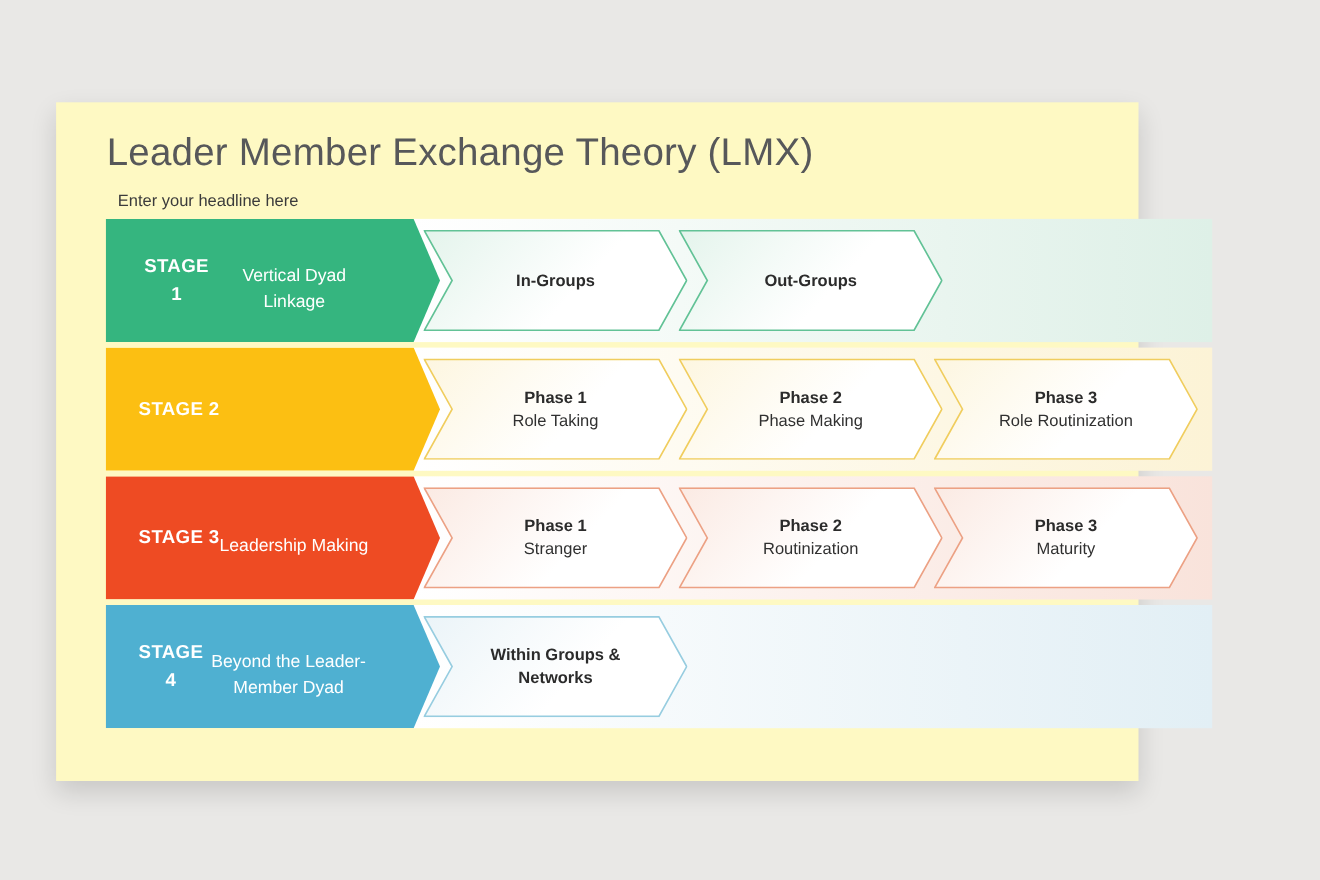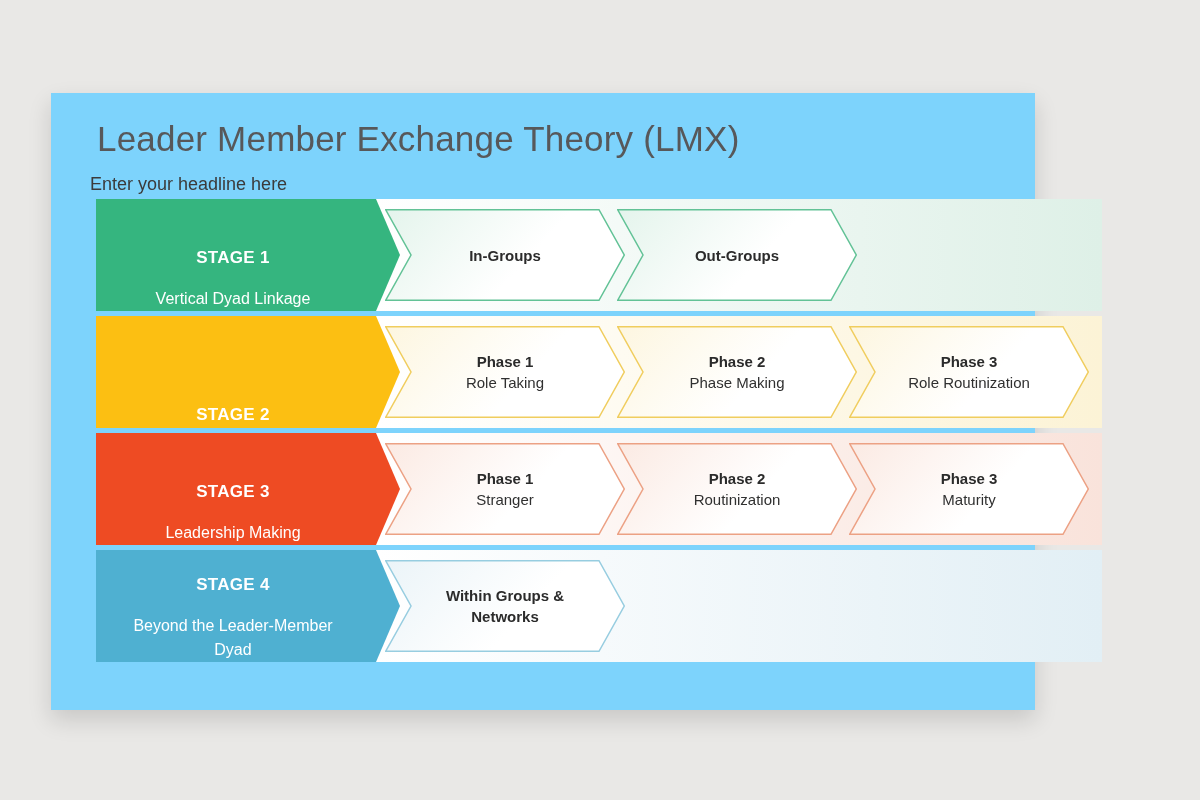--- a/index.html
+++ b/index.html
@@ -7,35 +7,35 @@
   body {
     font-family: "Liberation Sans", "DejaVu Sans", sans-serif;
     background: #e9e8e6;
     position: relative;
     overflow: hidden;
   }
   .slide-card {
     position: absolute;
     left: 51px; top: 93px;
     width: 984px; height: 617px;
-    background: #7dd3fc;
+    background: #fef9c3;
     box-shadow: 0 10px 22px rgba(0,0,0,0.14);
   }
   .slide-title {
     position: absolute;
     left: 46px; top: 26px;
     font-size: 35px;
     font-weight: 400;
     color: #57585a;
     letter-spacing: 0.2px;
   }
   .slide-subtitle {
     position: absolute;
-    left: 39px; top: 81px;
-    font-size: 18px;
+    left: 56px; top: 81px;
+    font-size: 15px;
     color: #3b3b3b;
   }
   .stages-list {
     position: absolute;
     left: 45px; top: 106px;
     width: 1006px;
   }
   .stage-row {
     position: relative;
     height: 112px;
@@ -44,23 +44,23 @@
   .row-bg {
     position: absolute;
     left: 280px; right: 0; top: 0; bottom: 0;
   }
   .stage-block {
     position: absolute;
     left: 0; top: 0;
     width: 304px; height: 112px;
     clip-path: polygon(0 0, calc(100% - 24px) 0, 100% 50%, calc(100% - 24px) 100%, 0 100%);
     display: flex;
-    flex-direction: column;
+    flex-direction: row;
     align-items: center;
-    justify-content: flex-end;
+    justify-content: flex-start;
     text-align: center;
     color: #ffffff;
     padding: 0 60px 0 30px;
   }
   .stage-title {
     font-size: 17px;
     font-weight: bold;
     line-height: 26px;
     letter-spacing: 0.3px;
   }

